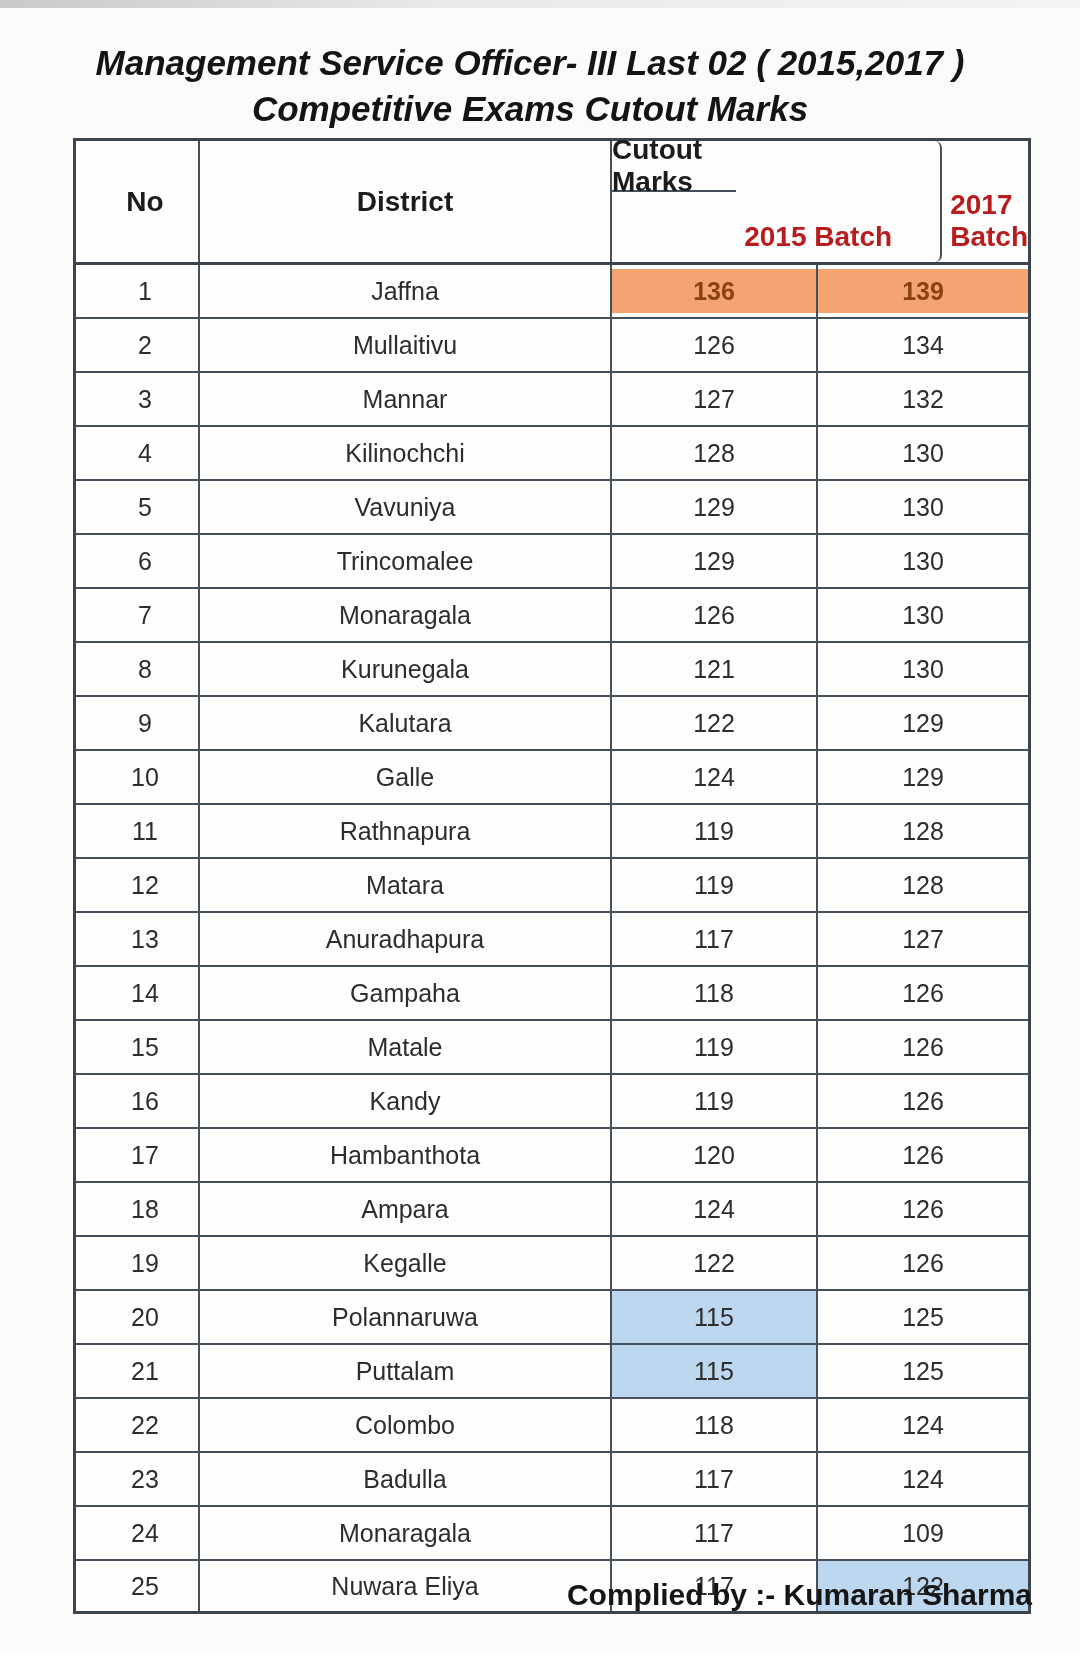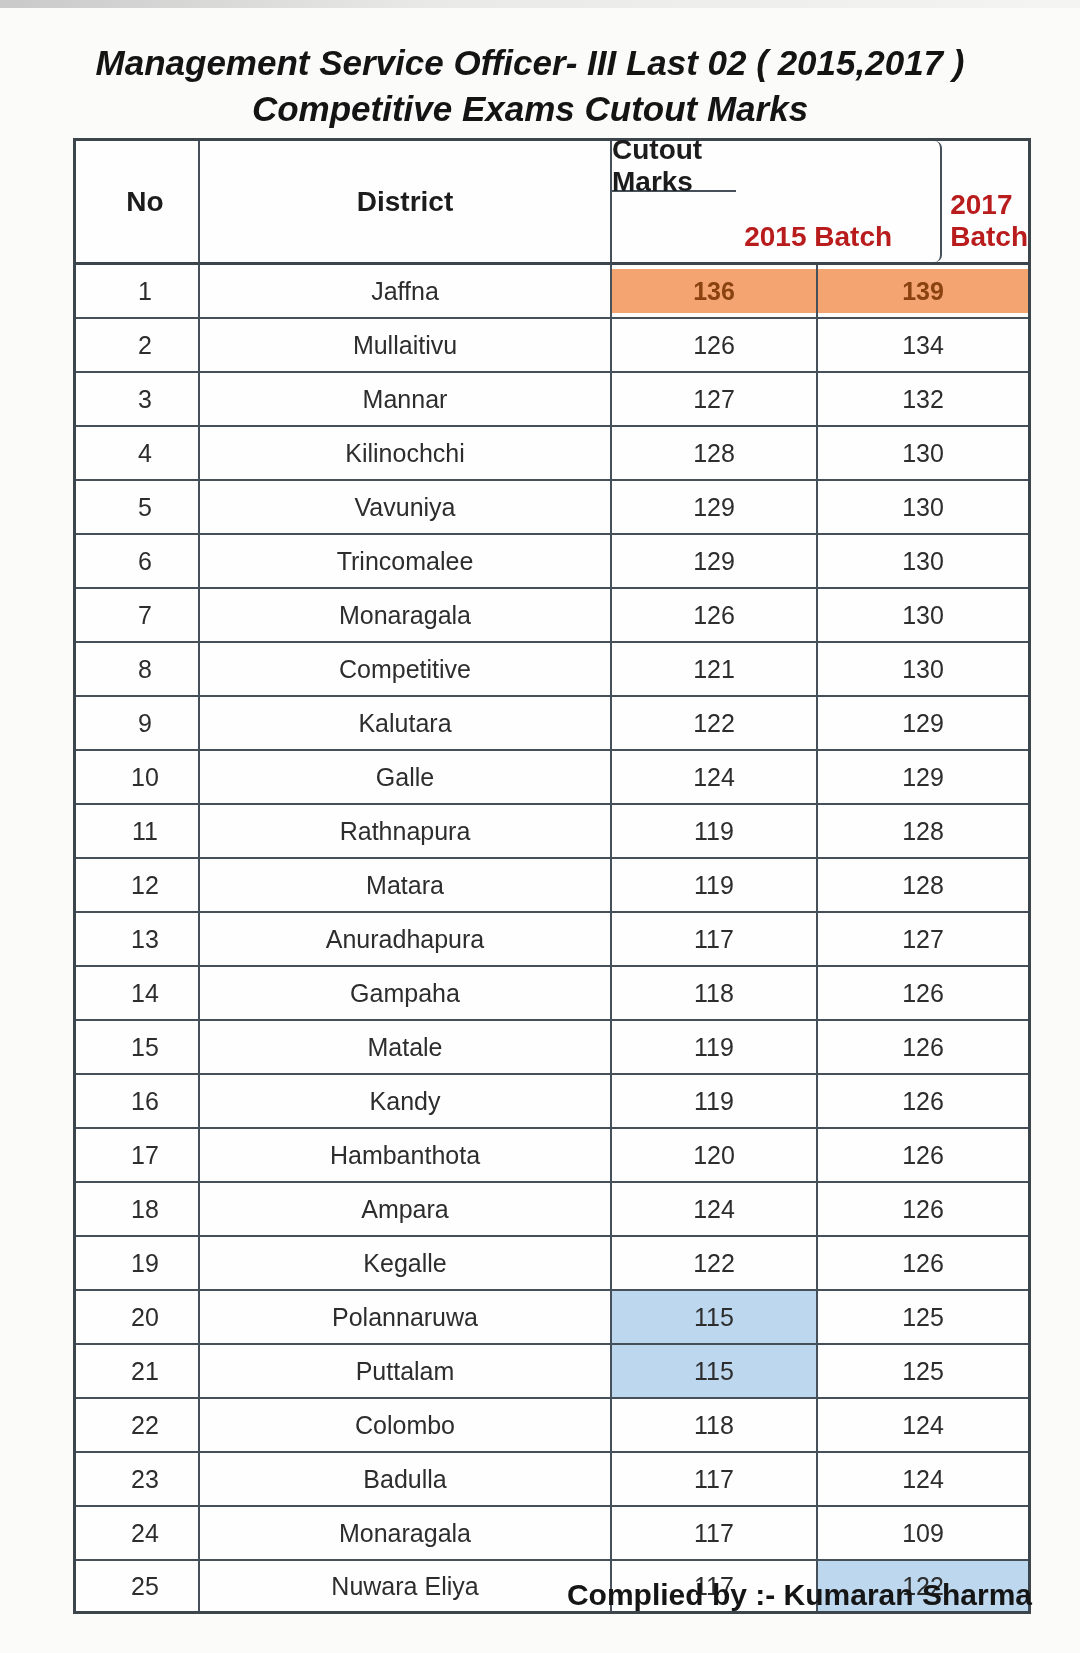--- a/index.html
+++ b/index.html
@@ -115,21 +115,21 @@
 
   <div class="row">
     <div class="c col-no cell">7</div>
     <div class="c col-dist cell">Monaragala</div>
     <div class="c col-m15 cell">126</div>
     <div class="c col-m17 cell">130</div>
   </div>
 
   <div class="row">
     <div class="c col-no cell">8</div>
-    <div class="c col-dist cell">Competitive</div>
+    <div class="c col-dist cell">Kurunegala</div>
     <div class="c col-m15 cell">121</div>
     <div class="c col-m17 cell">130</div>
   </div>
 
   <div class="row">
     <div class="c col-no cell">9</div>
     <div class="c col-dist cell">Kalutara</div>
     <div class="c col-m15 cell">122</div>
     <div class="c col-m17 cell">129</div>
   </div>

